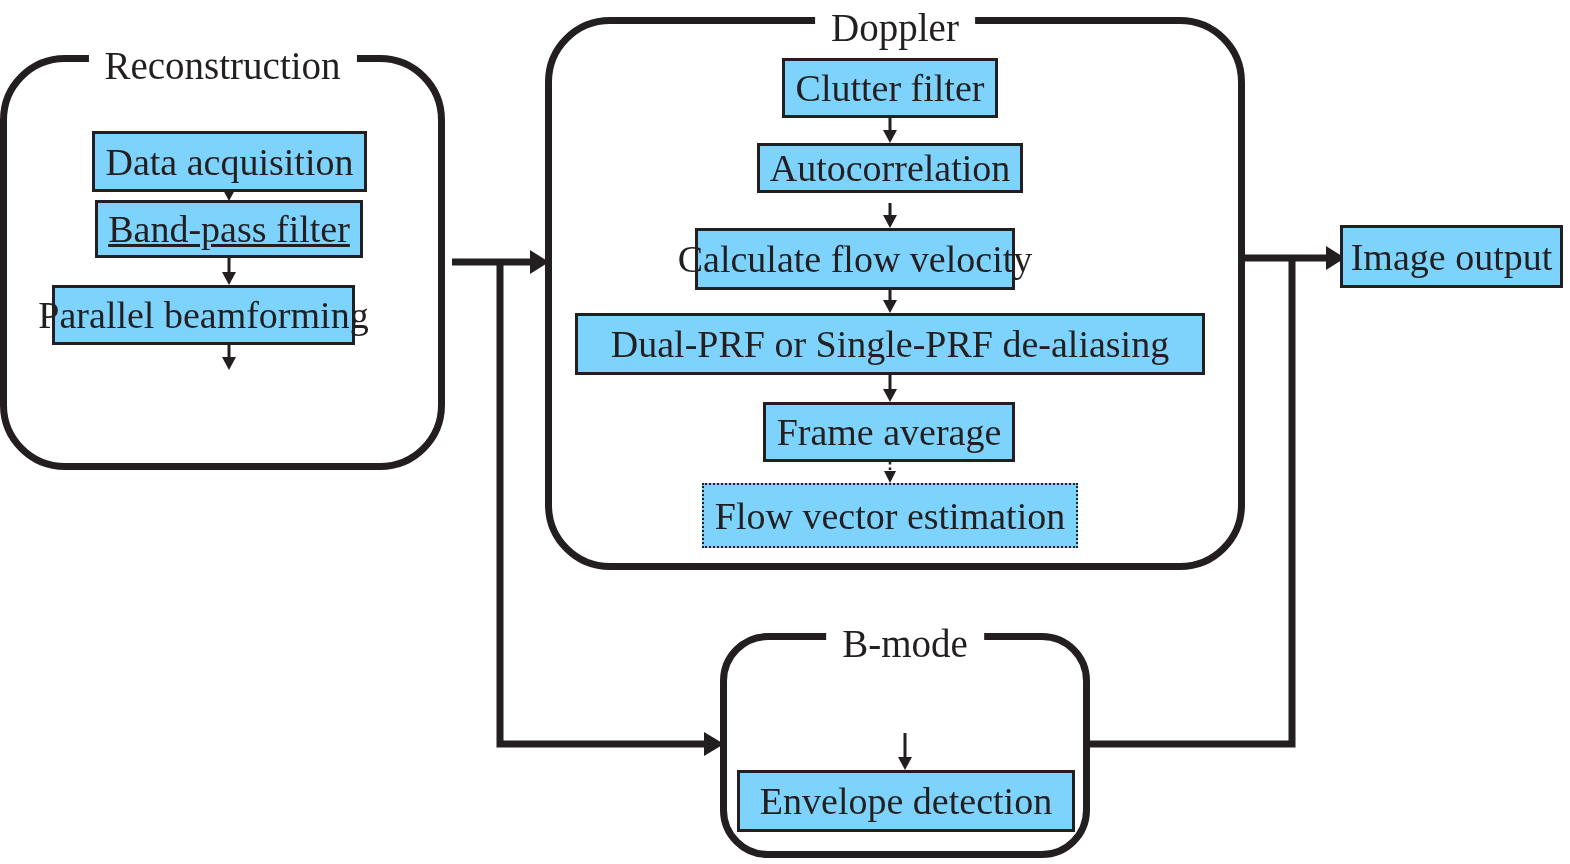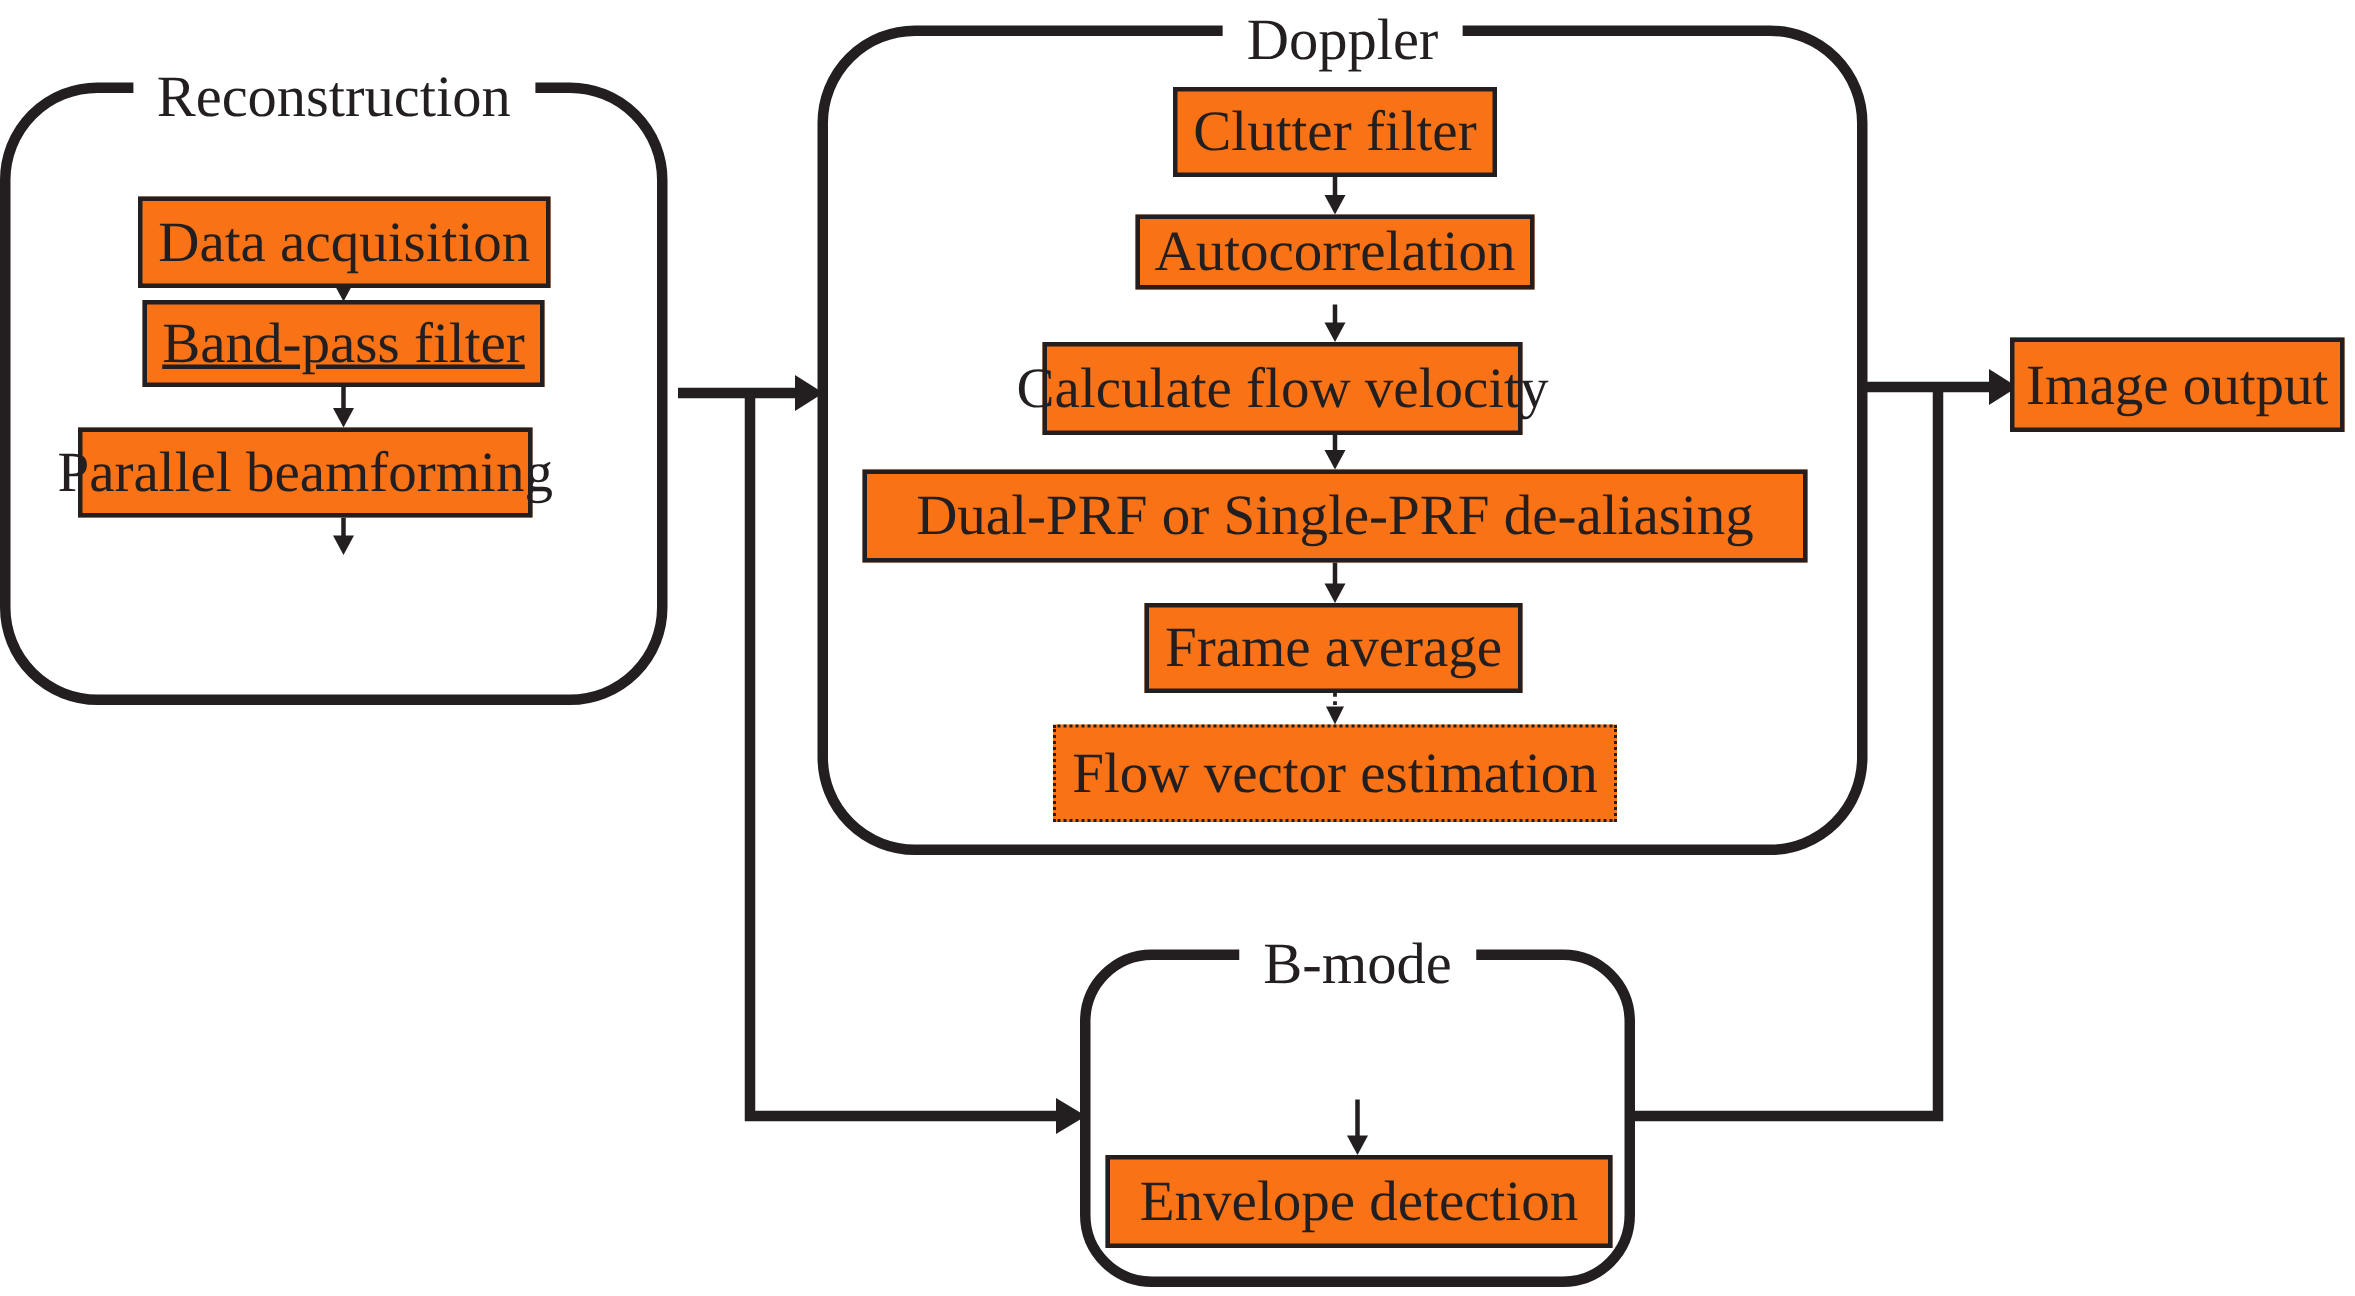--- a/index.html
+++ b/index.html
@@ -26,21 +26,21 @@
     transform: translate(-50%, -50%);
     background: #ffffff;
     padding: 0 16px;
     font-size: 39px;
     line-height: 1.1;
     white-space: nowrap;
   }
   .node {
     position: absolute;
     box-sizing: border-box;
-    background: #f97316;
+    background: #7dd3fc;
     border: 3px solid #231f20;
     display: flex;
     align-items: center;
     justify-content: center;
     font-size: 38px;
     line-height: 1;
     white-space: nowrap;
   }
   .node.dotted { border: 2px dotted #231f20; }
 

